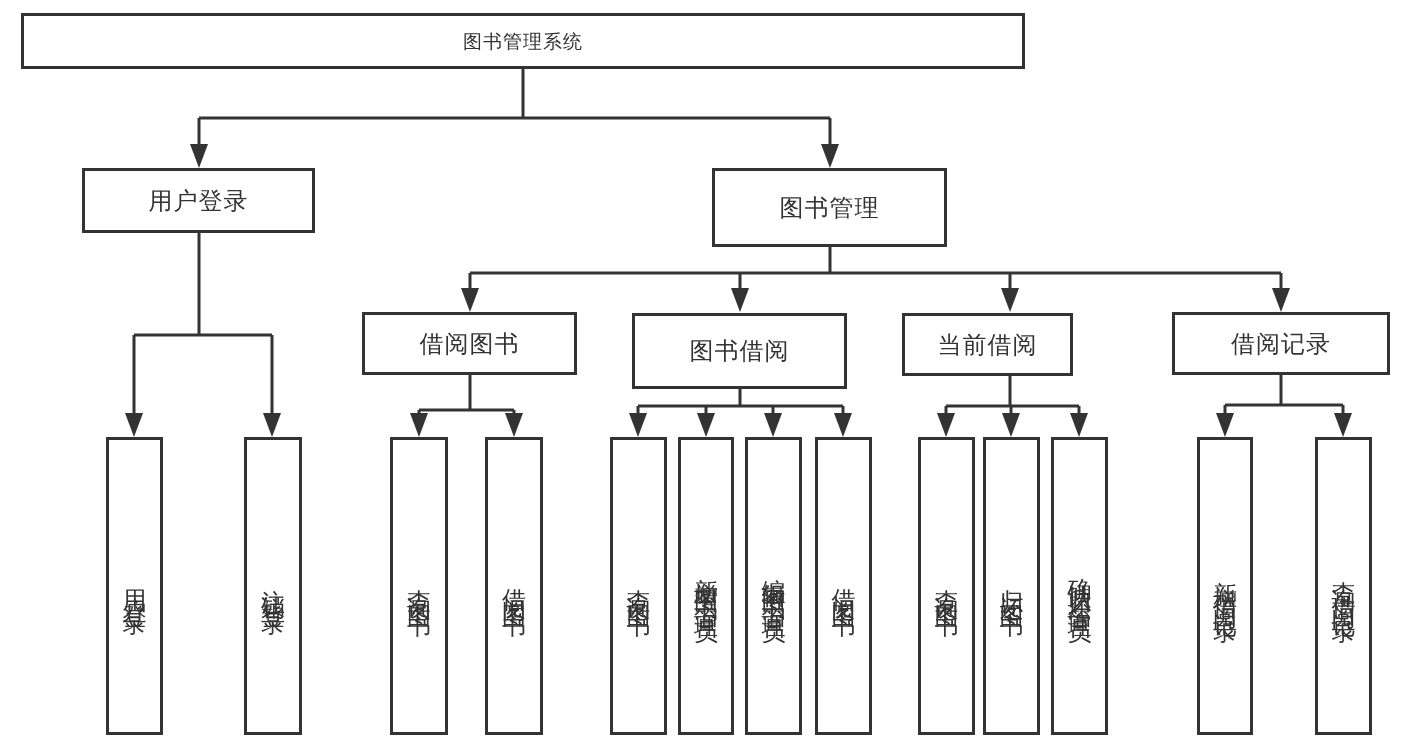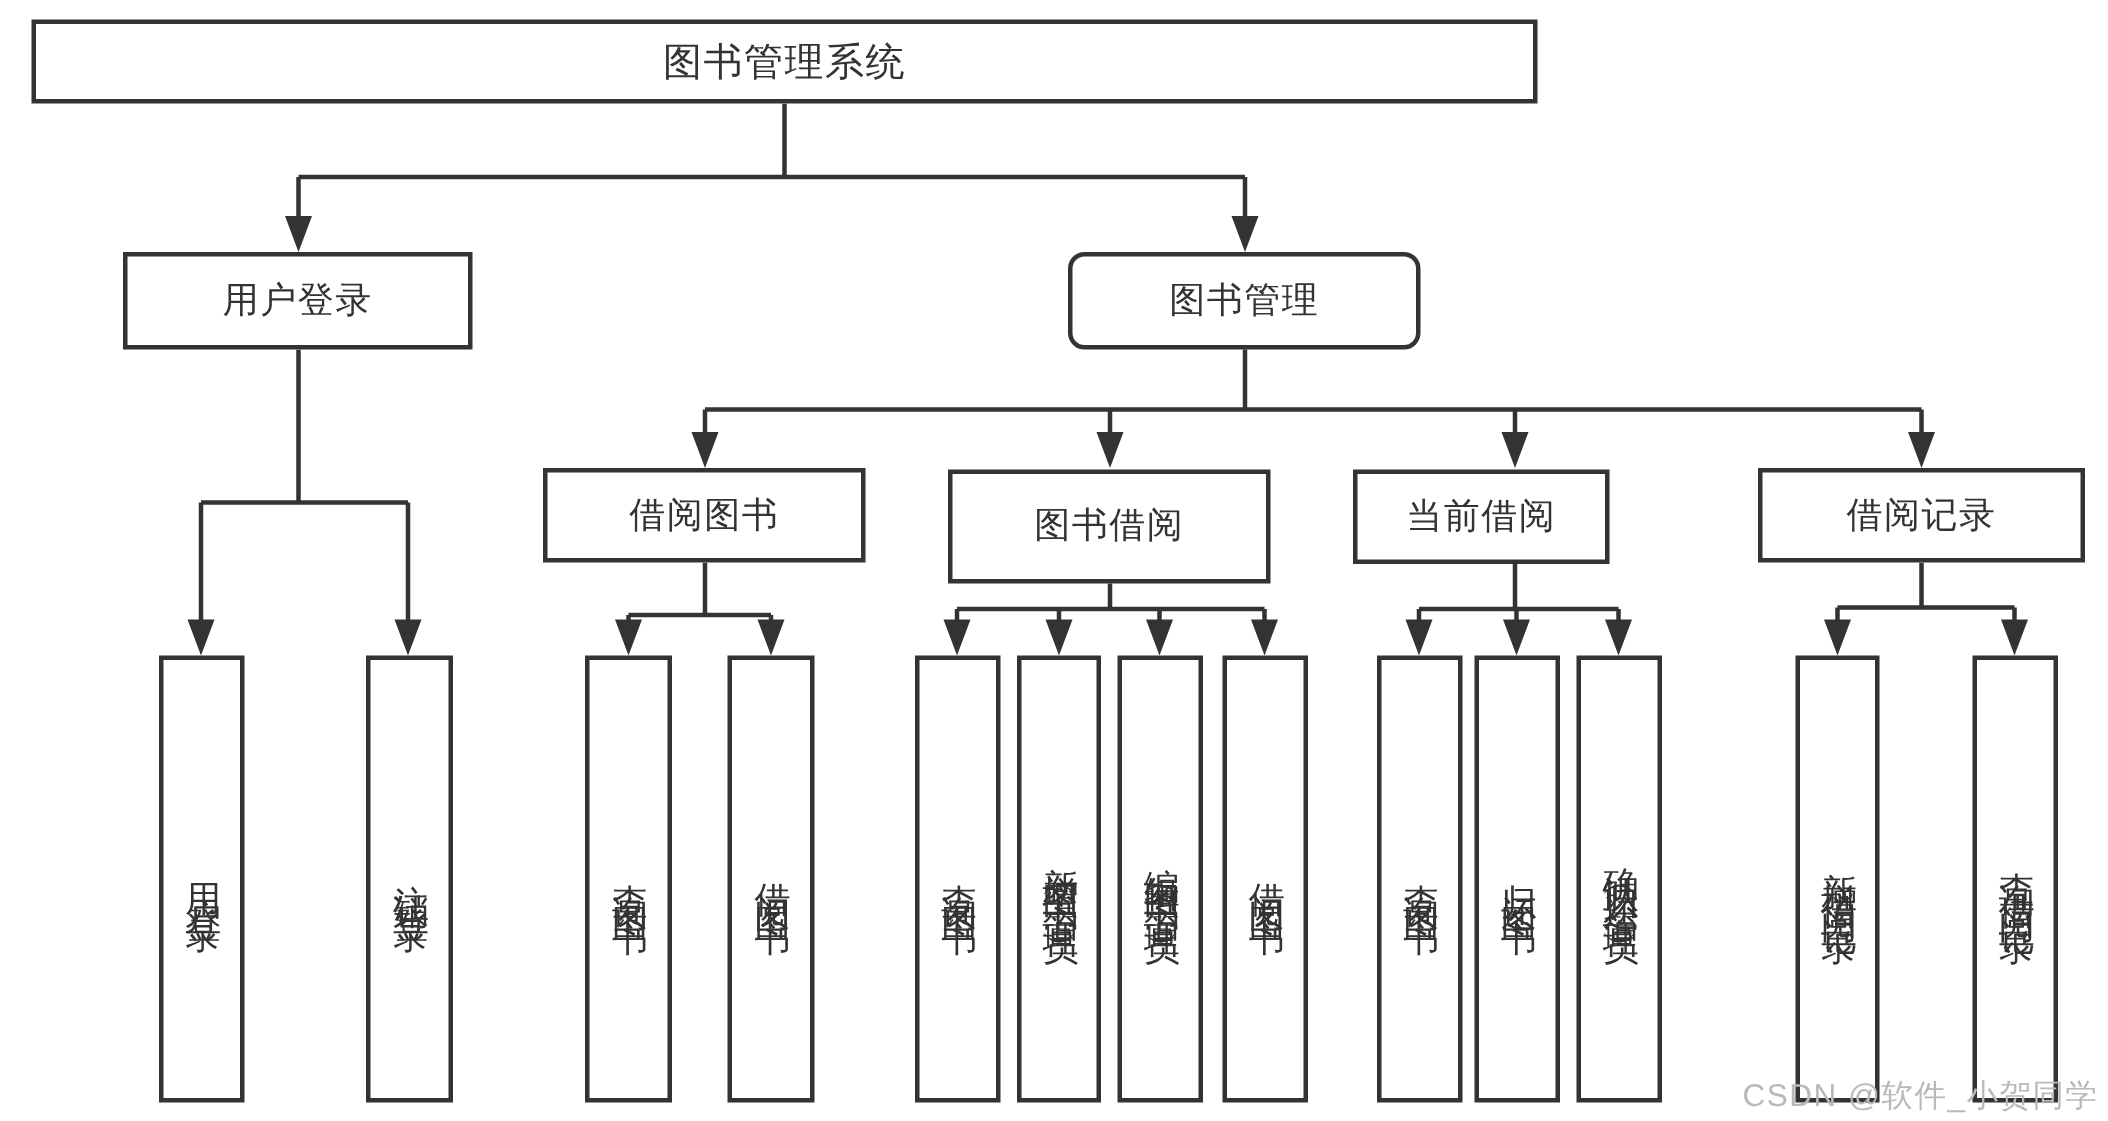--- a/index.html
+++ b/index.html
@@ -31,21 +31,21 @@
     align-items: center;
     justify-content: center;
     text-align: center;
     color: #333333;
   }
   .hbox {
     font-size: 24px;
     letter-spacing: 1px;
     line-height: 1;
   }
-  .hbox.title { font-size: 26px; text-align: center; }
+  .hbox.title { font-size: 19px; text-align: center; }
   .vbox {
     writing-mode: vertical-rl;
     text-orientation: mixed;
     font-size: 24px;
     letter-spacing: 8px;
     line-height: 1;
   }
   .vbox.long { letter-spacing: 6px; }
   .watermark {
     position: absolute;
@@ -122,21 +122,21 @@
     </g>
     <g fill="#333333" stroke="none">
       <polygon points="1216,413 1234,413 1225,437"></polygon>
       <polygon points="1334,413 1352,413 1343,437"></polygon>
     </g>
   </svg>
 
   <div class="node hbox title" style="left:21px; top:13px; width:1004px; height:56px;">图书管理系统</div>
 
   <div class="node hbox" style="left:82px; top:168px; width:233px; height:65px;">用户登录</div>
-  <div class="node hbox" style="left:712px; top:168px; width:235px; height:65px;border-radius:11px;">图书管理</div>
+  <div class="node hbox" style="left:712px; top:168px; width:235px; height:79px;">图书管理</div>
 
   <div class="node hbox" style="left:362px; top:312px; width:215px; height:63px;">借阅图书</div>
   <div class="node hbox" style="left:632px; top:313px; width:215px; height:76px;">图书借阅</div>
   <div class="node hbox" style="left:902px; top:313px; width:171px; height:63px;">当前借阅</div>
   <div class="node hbox" style="left:1172px; top:312px; width:218px; height:63px;">借阅记录</div>
 
   <div class="node vbox" style="left:106px; top:437px; width:57px; height:298px;">用户登录</div>
   <div class="node vbox" style="left:244px; top:437px; width:58px; height:298px;">注销登录</div>
 
   <div class="node vbox" style="left:390px; top:437px; width:58px; height:298px;">查询图书</div>
@@ -147,15 +147,14 @@
   <div class="node vbox long" style="left:745px; top:437px; width:57px; height:298px;">编辑图书（管理员）</div>
   <div class="node vbox" style="left:815px; top:437px; width:57px; height:298px;">借阅图书</div>
 
   <div class="node vbox" style="left:918px; top:437px; width:57px; height:298px;">查询图书</div>
   <div class="node vbox" style="left:983px; top:437px; width:57px; height:298px;">归还图书</div>
   <div class="node vbox long" style="left:1051px; top:437px; width:57px; height:298px;">确认归还（管理员）</div>
 
   <div class="node vbox" style="left:1197px; top:437px; width:56px; height:298px;">新增借阅记录</div>
   <div class="node vbox" style="left:1315px; top:437px; width:57px; height:298px;">查询借阅记录</div>
 
-  <div class="watermark">CSDN @软件_小贺同学</div>
 
 </div>
 
 </body></html>

